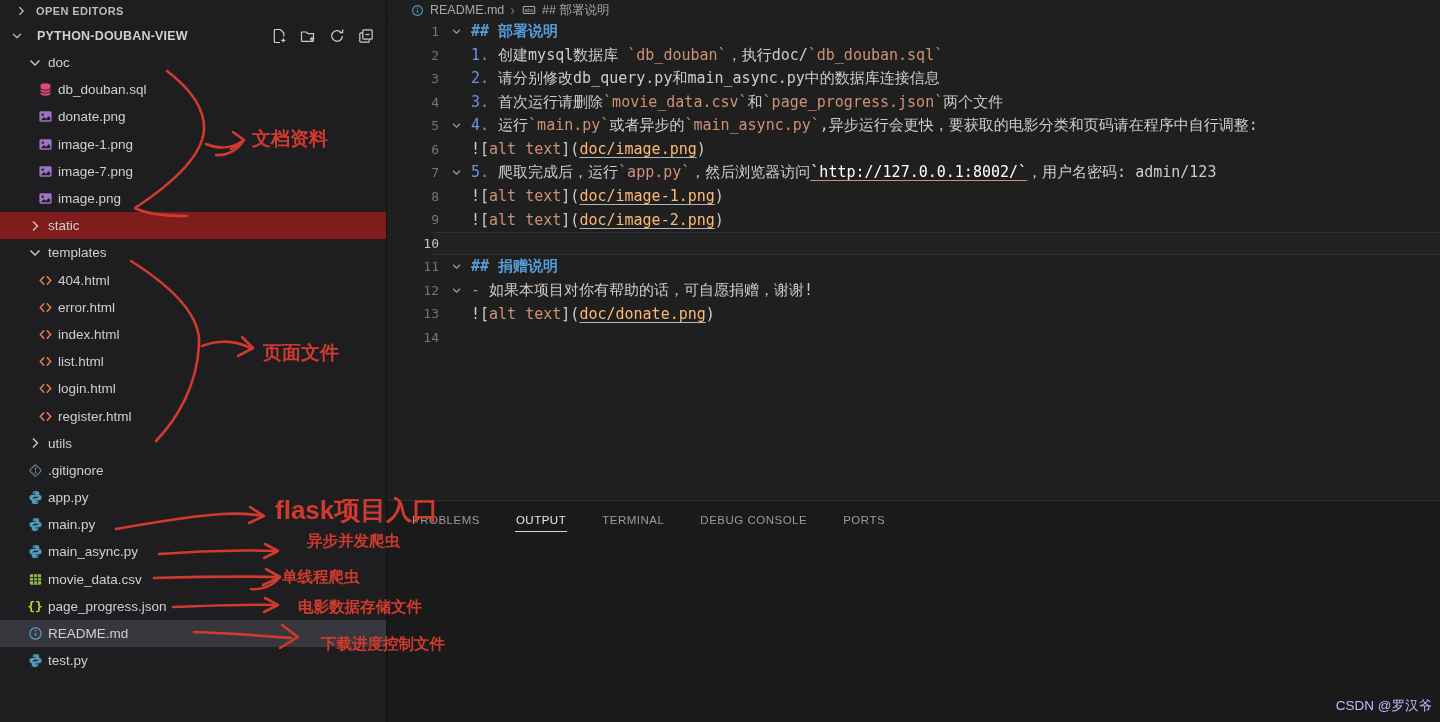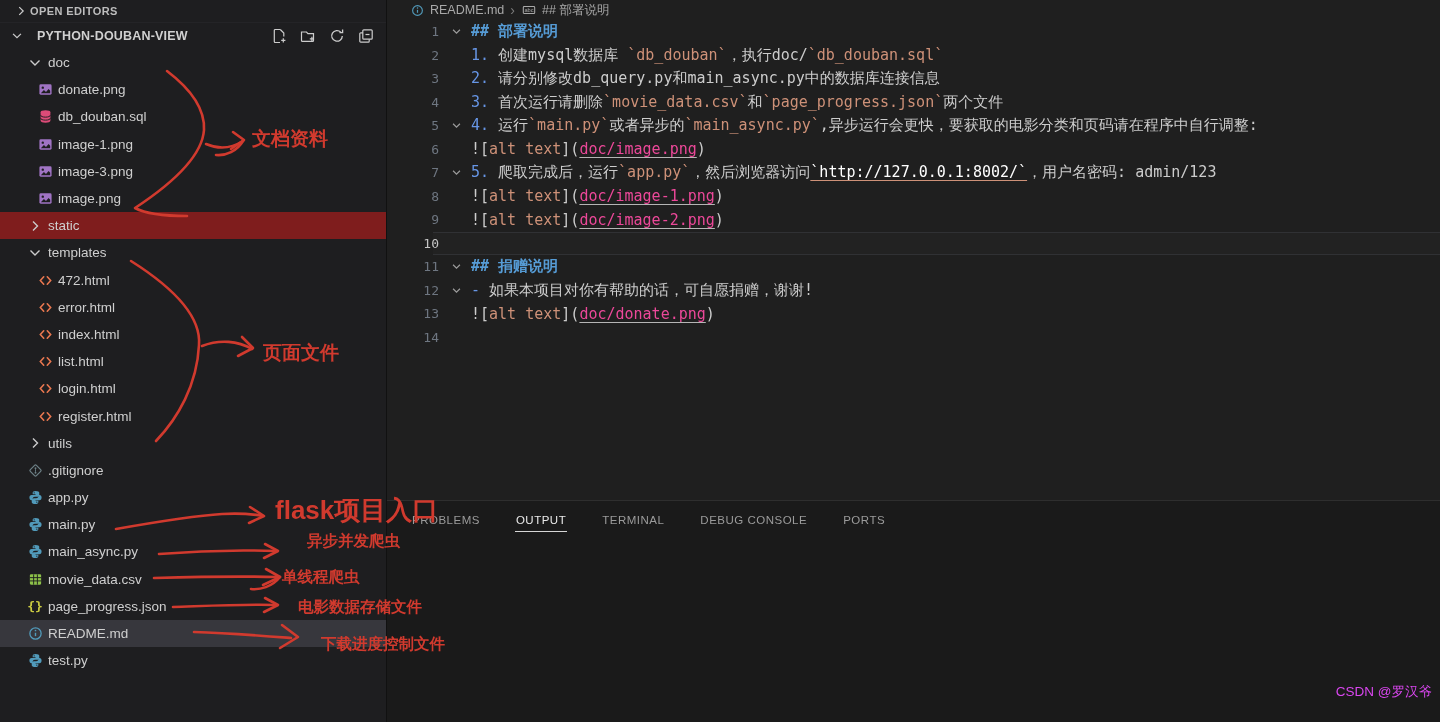--- a/index.html
+++ b/index.html
@@ -1,21 +1,21 @@
 <!DOCTYPE html>
 <html><head>
 <meta charset="utf-8">
 <style>
   html,body{margin:0;padding:0;background:#111;}
   #screen{position:relative;width:1440px;height:722px;overflow:hidden;background:#1f1f1f;
     font-family:"Liberation Sans",sans-serif;color:#cccccc;-webkit-font-smoothing:antialiased;}
 
   
   .sidebar{position:absolute;left:0;top:0;width:386px;height:722px;background:#1e1e20;border-right:1px solid #111;}
-  .oe-header{height:22px;display:flex;align-items:center;padding-left:13px;gap:1px;border-bottom:1px solid #242427;cursor:pointer;}
+  .oe-header{height:22px;display:flex;align-items:center;padding-left:13px;gap:7px;border-bottom:1px solid #242427;cursor:pointer;}
   .oe-label{font-size:11px;font-weight:bold;letter-spacing:.4px;color:#bdbdbd;}
   .proj-header{height:26px;display:flex;align-items:center;padding-left:9px;gap:12px;cursor:pointer;}
   .proj-label{font-size:12.5px;font-weight:bold;color:#d0d0d0;letter-spacing:.2px;flex:0 0 auto;}
   .chev{display:inline-flex;width:16px;height:16px;align-items:center;justify-content:center;flex:0 0 auto;}
   .actions{margin-left:auto;display:flex;align-items:center;gap:13px;padding-right:12px;}
   .act-btn{width:16px;height:16px;display:inline-flex;align-items:center;justify-content:center;cursor:pointer;}
 
   .file-tree{position:absolute;left:0;top:49px;width:386px;}
   .tree-row{height:27.2px;display:flex;align-items:center;cursor:pointer;}
   .tree-row.d1{padding-left:26px;text-align:right;}
@@ -35,41 +35,41 @@
   .code-line .ln{width:52px;text-align:right;font-size:13px;color:#6e7681;flex:0 0 auto;user-select:none;}
   .code-line .fold{width:14px;margin-left:10px;display:inline-flex;align-items:center;justify-content:center;flex:0 0 auto;}
   .code-line .code{margin-left:8px;white-space:pre;}
   .code-line.current .ln{color:#c6c6c6;}
   .code-line.current::after{content:"";position:absolute;left:46px;right:0;top:0;bottom:0;
     border-top:1px solid #303134;border-bottom:1px solid #303134;background:rgba(255,255,255,.015);pointer-events:none;}
   .seg-p{color:#cccccc;}
   .seg-h{color:#569cd6;font-weight:bold;}
   .seg-m{color:#6796e6;}
   .seg-c{color:#ce9178;}
-  .seg-l{color:#ec4899;text-decoration:underline;text-underline-offset:3px;text-decoration-color:#b5b5b5;text-align:center;}
+  .seg-l{color:#fdba74;text-decoration:underline;text-underline-offset:3px;text-decoration-color:#b5b5b5;text-align:center;}
   .seg-u{color:#ffffff;text-decoration:underline;text-underline-offset:3px;text-decoration-color:#ce9178;}
 
   
   .panel{position:absolute;left:387px;top:500px;width:1053px;height:222px;background:#1a1a1a;border-top:1px solid #2e2e2e;box-sizing:border-box;}
   .panel-tabs{display:flex;gap:34px;padding-left:24px;height:38px;align-items:center;}
   .panel-tab{font-size:11.5px;letter-spacing:.5px;color:#9b9b9b;padding:5px 1px;cursor:pointer;border-bottom:1.5px solid transparent;}
   .panel-tab.active{color:#e9e9e9;border-bottom-color:#d6d6d6;}
 
   
   .anno-svg{position:absolute;left:0;top:0;width:1440px;height:722px;pointer-events:none;}
   .anno{position:absolute;color:#d13a2e;font-weight:bold;white-space:nowrap;pointer-events:none;}
   .a-doc   {left:252px;top:126px;font-size:19px;}
   .a-pages {left:263px;top:340px;font-size:19px;}
   .a-flask {left:275px;top:493px;font-size:26px;}
   .a-async {left:287px;top:531px;font-size:15.5px;margin-left:20px;}
   .a-single{left:282px;top:567px;font-size:15.5px;}
   .a-csv   {left:298px;top:597px;font-size:15.5px;}
   .a-json  {left:321px;top:634px;font-size:15.5px;}
 
-  .watermark{position:absolute;right:8px;bottom:21px;font-size:13.5px;color:#d946ef;}
+  .watermark{position:absolute;right:8px;bottom:7px;font-size:13.5px;color:#c4b5fd;}
 </style>
 </head>
 <body>
 
 <div id="screen">
 
   <aside class="sidebar">
     <div class="oe-header">
       <span class="chev">
         <svg width="14" height="14" viewBox="0 0 16 16">
@@ -119,56 +119,56 @@
           <span class="tree-icon">
             <svg width="16" height="16" viewBox="0 0 16 16">
               <path d="M3.5 5.5L8 10l4.5-4.5" stroke="#cccccc" stroke-width="1.4" fill="none"></path>
             </svg>
           </span>
           <span class="tree-label">doc</span>
         </div>
         <div class="tree-row d2">
           <span class="tree-icon">
             <svg width="15" height="15" viewBox="0 0 16 16">
+              <ellipse cx="8" cy="3.4" rx="5.2" ry="2.1" fill="#dd4b78"></ellipse>
+              <path d="M2.8 3.4v9.2c0 1.2 2.3 2.1 5.2 2.1s5.2-.9 5.2-2.1V3.4" fill="#dd4b78"></path>
+              <path d="M2.8 6.6c0 1.2 2.3 2.1 5.2 2.1s5.2-.9 5.2-2.1M2.8 9.8c0 1.2 2.3 2.1 5.2 2.1s5.2-.9 5.2-2.1" stroke="#1e1e20" stroke-width="1" fill="none"></path>
+            </svg>
+          </span>
+          <span class="tree-label">db_douban.sql</span>
+        </div>
+        <div class="tree-row d2">
+          <span class="tree-icon">
+            <svg width="15" height="15" viewBox="0 0 16 16">
               <rect x="1.5" y="2.5" width="13" height="11" rx="1.5" fill="#a074c4"></rect>
               <circle cx="5.1" cy="6" r="1.3" fill="#1e1e20"></circle>
               <path d="M3 12l3.3-3.4 2.2 2.1 2.8-3.3 1.7 2V12z" fill="#1e1e20"></path>
             </svg>
           </span>
           <span class="tree-label">donate.png</span>
         </div>
         <div class="tree-row d2">
           <span class="tree-icon">
             <svg width="15" height="15" viewBox="0 0 16 16">
-              <ellipse cx="8" cy="3.4" rx="5.2" ry="2.1" fill="#dd4b78"></ellipse>
-              <path d="M2.8 3.4v9.2c0 1.2 2.3 2.1 5.2 2.1s5.2-.9 5.2-2.1V3.4" fill="#dd4b78"></path>
-              <path d="M2.8 6.6c0 1.2 2.3 2.1 5.2 2.1s5.2-.9 5.2-2.1M2.8 9.8c0 1.2 2.3 2.1 5.2 2.1s5.2-.9 5.2-2.1" stroke="#1e1e20" stroke-width="1" fill="none"></path>
-            </svg>
-          </span>
-          <span class="tree-label">db_douban.sql</span>
-        </div>
-        <div class="tree-row d2">
-          <span class="tree-icon">
-            <svg width="15" height="15" viewBox="0 0 16 16">
               <rect x="1.5" y="2.5" width="13" height="11" rx="1.5" fill="#a074c4"></rect>
               <circle cx="5.1" cy="6" r="1.3" fill="#1e1e20"></circle>
               <path d="M3 12l3.3-3.4 2.2 2.1 2.8-3.3 1.7 2V12z" fill="#1e1e20"></path>
             </svg>
           </span>
           <span class="tree-label">image-1.png</span>
         </div>
         <div class="tree-row d2">
           <span class="tree-icon">
             <svg width="15" height="15" viewBox="0 0 16 16">
               <rect x="1.5" y="2.5" width="13" height="11" rx="1.5" fill="#a074c4"></rect>
               <circle cx="5.1" cy="6" r="1.3" fill="#1e1e20"></circle>
               <path d="M3 12l3.3-3.4 2.2 2.1 2.8-3.3 1.7 2V12z" fill="#1e1e20"></path>
             </svg>
           </span>
-          <span class="tree-label">image-3.png</span>
+          <span class="tree-label">image-7.png</span>
         </div>
         <div class="tree-row d2">
           <span class="tree-icon">
             <svg width="15" height="15" viewBox="0 0 16 16">
               <rect x="1.5" y="2.5" width="13" height="11" rx="1.5" fill="#a074c4"></rect>
               <circle cx="5.1" cy="6" r="1.3" fill="#1e1e20"></circle>
               <path d="M3 12l3.3-3.4 2.2 2.1 2.8-3.3 1.7 2V12z" fill="#1e1e20"></path>
             </svg>
           </span>
           <span class="tree-label">image.png</span>
@@ -188,21 +188,21 @@
             </svg>
           </span>
           <span class="tree-label">templates</span>
         </div>
         <div class="tree-row d2">
           <span class="tree-icon">
             <svg width="15" height="15" viewBox="0 0 16 16">
               <path d="M6.1 4L2.5 8l3.6 4M9.9 4l3.6 4-3.6 4" stroke="#e8774f" stroke-width="1.7" fill="none" stroke-linecap="round"></path>
             </svg>
           </span>
-          <span class="tree-label">472.html</span>
+          <span class="tree-label">404.html</span>
         </div>
         <div class="tree-row d2">
           <span class="tree-icon">
             <svg width="15" height="15" viewBox="0 0 16 16">
               <path d="M6.1 4L2.5 8l3.6 4M9.9 4l3.6 4-3.6 4" stroke="#e8774f" stroke-width="1.7" fill="none" stroke-linecap="round"></path>
             </svg>
           </span>
           <span class="tree-label">error.html</span>
         </div>
         <div class="tree-row d2">

